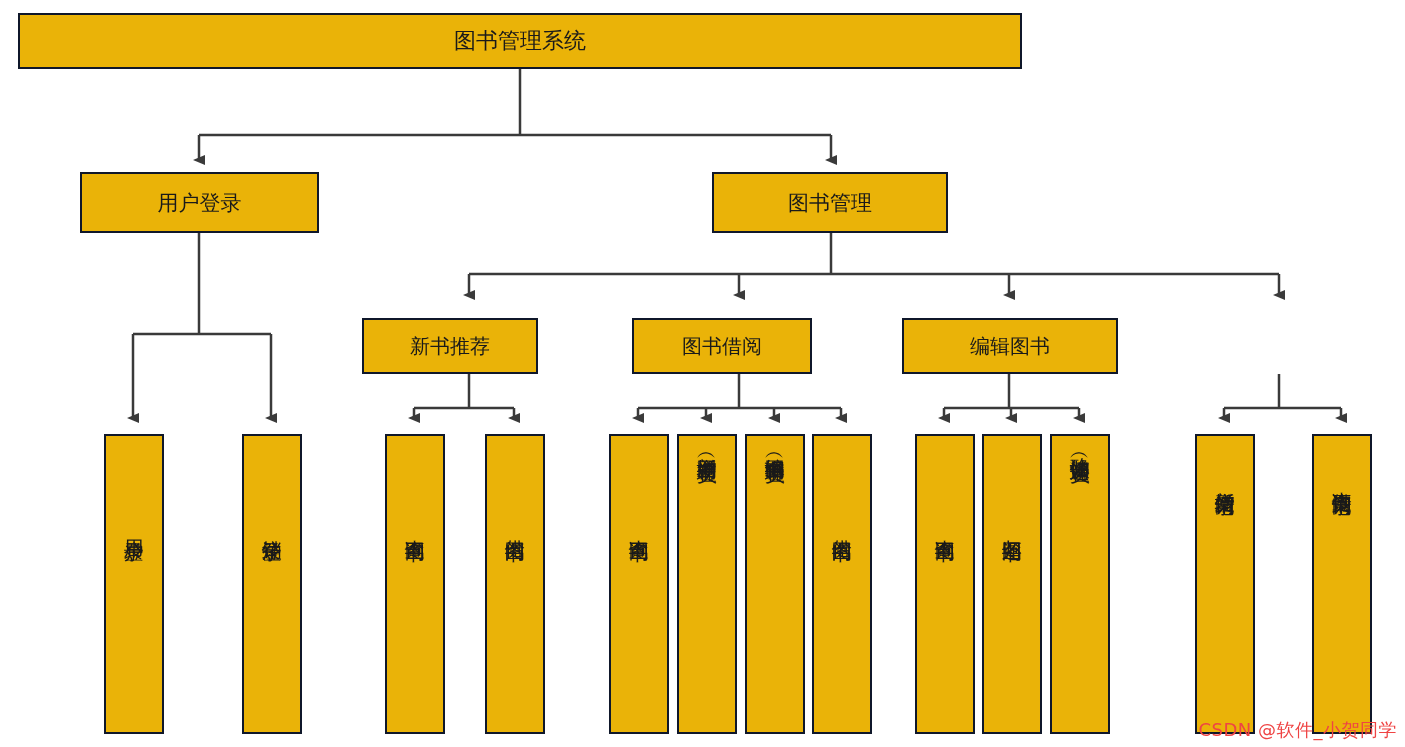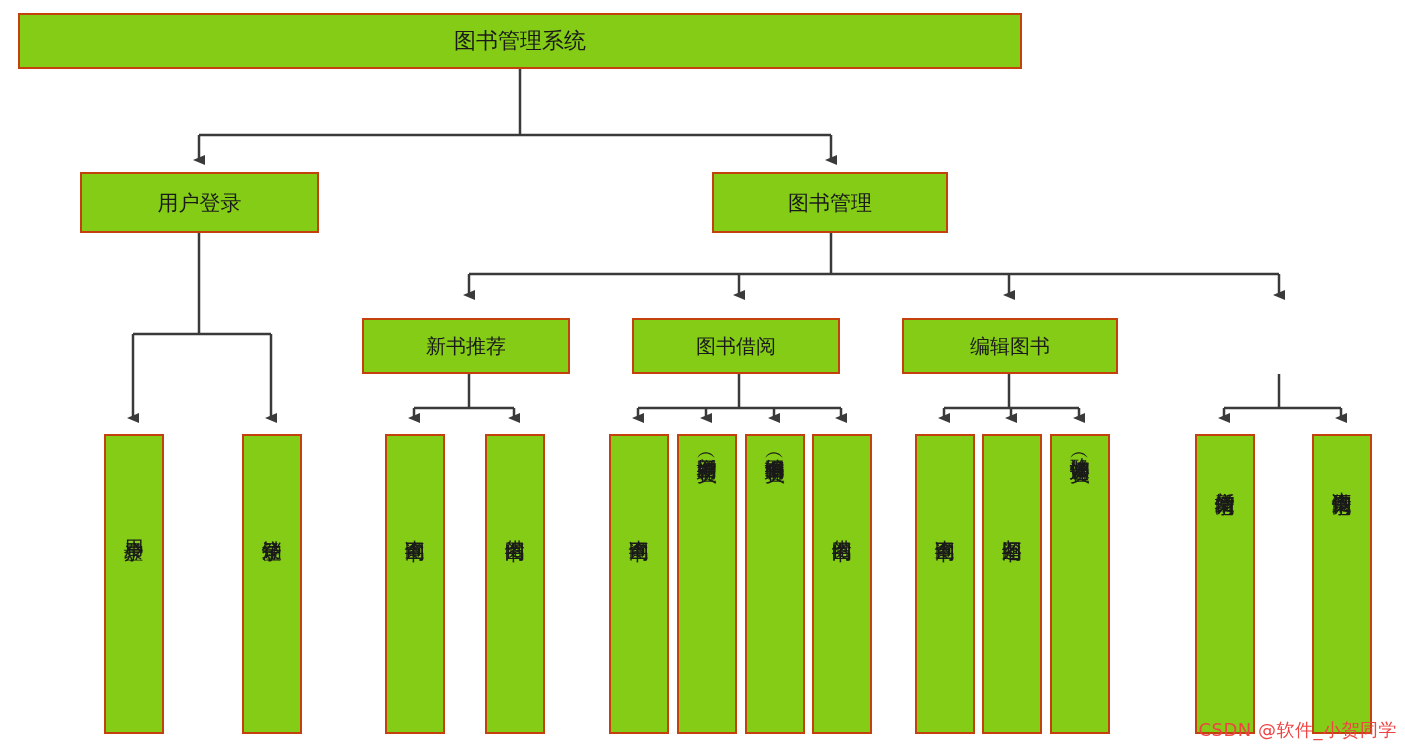--- a/index.html
+++ b/index.html
@@ -13,22 +13,22 @@
   #canvas {
     position: relative;
     width: 1405px;
     height: 747px;
     background: #ffffff;
     overflow: hidden;
   }
   .node {
     position: absolute;
     box-sizing: border-box;
-    border: 2px solid #c2410c;
-    background: #84cc16;
+    border: 2px solid #0f172a;
+    background: #eab308;
     display: flex;
     align-items: center;
     justify-content: center;
     color: #1a1a1a;
   }
   .node.level1 {
     font-size: 22px;
   }
   .node.level2 {
     font-size: 21px;
@@ -130,24 +130,24 @@
     <span>图书管理系统</span>
   </div>
 
   <div class="node level2" style="left:80px; top:172px; width:239px; height:61px;">
     <span>用户登录</span>
   </div>
   <div class="node level2" style="left:712px; top:172px; width:236px; height:61px;">
     <span>图书管理</span>
   </div>
 
-  <div class="node level3" style="left:362px; top:318px; width:208px; height:56px;">
+  <div class="node level3" style="left:362px; top:318px; width:176px; height:56px;">
     <span>新书推荐</span>
   </div>
-  <div class="node level3" style="left:632px; top:318px; width:208px; height:56px;">
+  <div class="node level3" style="left:632px; top:318px; width:180px; height:56px;">
     <span>图书借阅</span>
   </div>
   <div class="node level3" style="left:902px; top:318px; width:216px; height:56px;">
     <span>编辑图书</span>
   </div>
 
   <div class="node leaf center" style="left:104px; top:434px; width:60px; height:300px; padding-top:88px;">
     <span class="leaf-text">用户登录</span>
   </div>
   <div class="node leaf center" style="left:242px; top:434px; width:60px; height:300px; padding-top:88px;">

